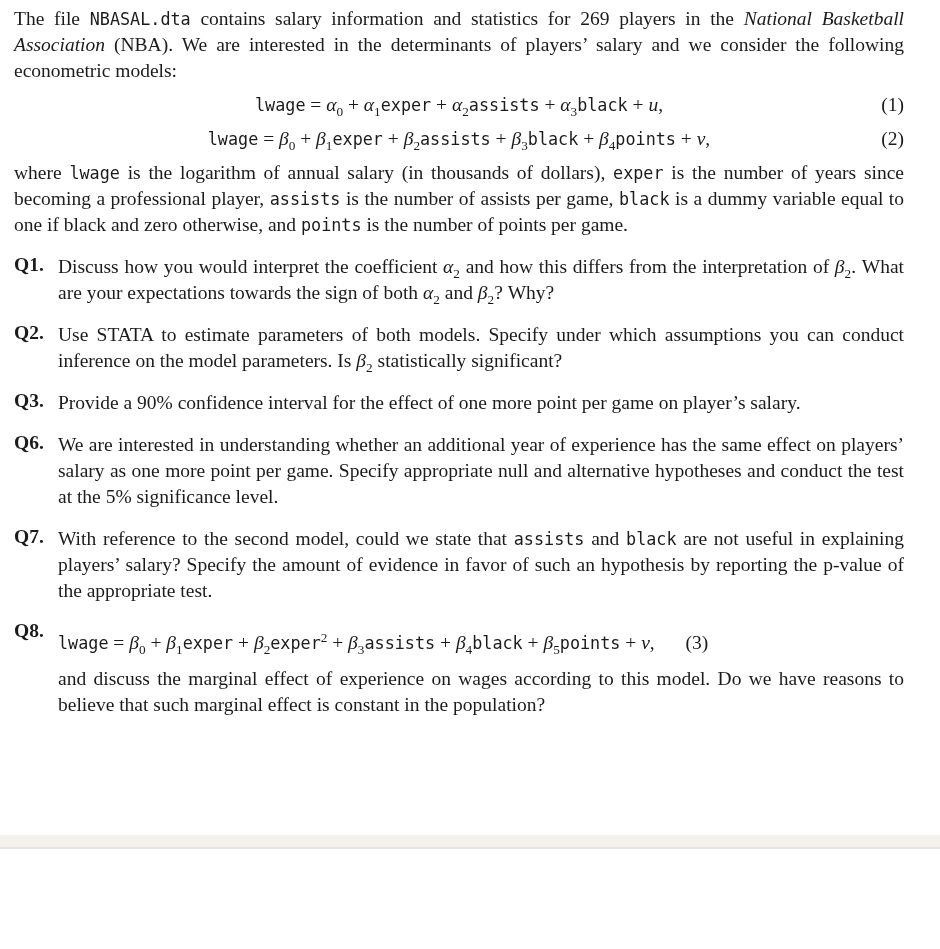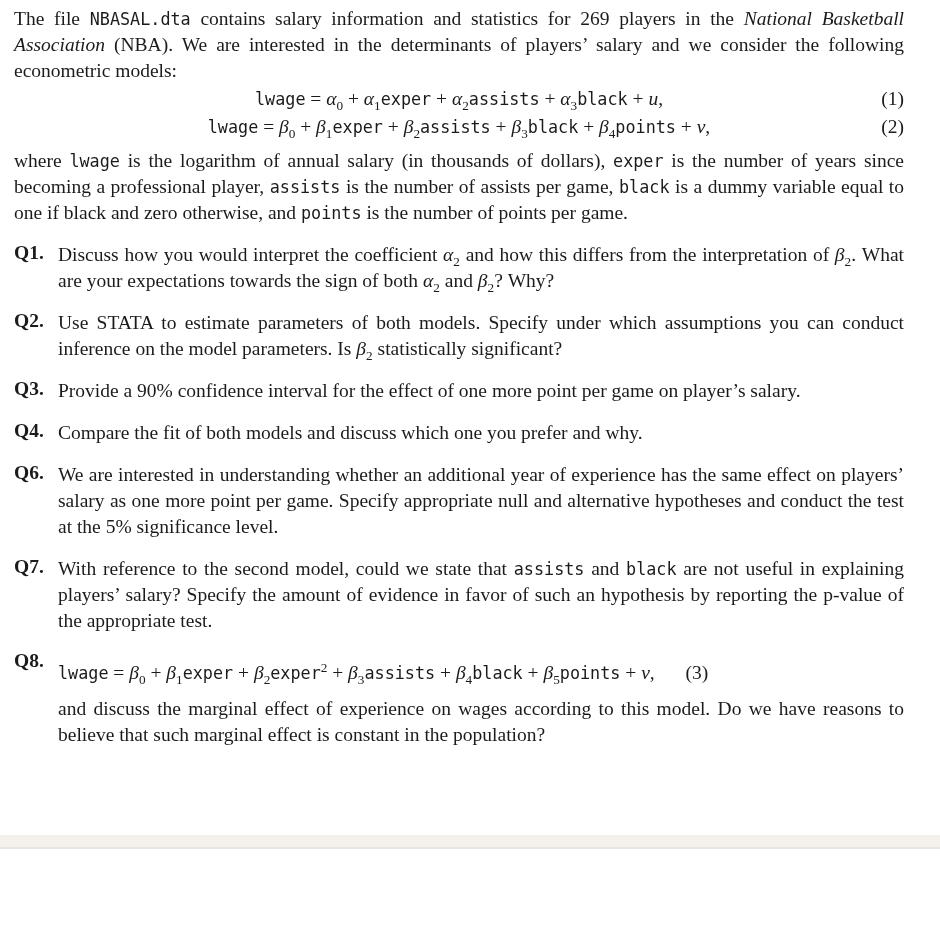--- a/index.html
+++ b/index.html
@@ -17,21 +17,21 @@
   }
   .para {
     text-align: justify;
     line-height: 26px;
     margin: 0;
   }
   .eq-row {
     position: relative;
     text-align: center;
     line-height: 26px;
-    margin: 2px 0;
+    margin: 8px 0;
   }
   .eq-num {
     position: absolute;
     right: 0;
     top: 0;
   }
   .eq-row-last { margin-bottom: 8px; }
   .questions { margin-top: 14px; }
   .question {
     display: flex;
@@ -97,24 +97,20 @@
     <div class="question">
       <span class="q-label">Q2.</span>
       <div class="q-body"><span>Use STATA to estimate parameters of both models.  Specify under which assumptions you can conduct inference on the model parameters. Is </span><span class="seg-it">β</span><sub class="seg-sub">2</sub><span> statistically significant?</span></div>
     </div>
 
     <div class="question">
       <span class="q-label">Q3.</span>
       <div class="q-body"><span>Provide a 90% confidence interval for the effect of one more point per game on player’s salary.</span></div>
     </div>
 
-    <div class="question">
-      <span class="q-label">Q4.</span>
-      <div class="q-body"><span>Compare the fit of both models and discuss which one you prefer and why.</span></div>
-    </div>
 
 
     <div class="question">
       <span class="q-label">Q6.</span>
       <div class="q-body"><span>We are interested in understanding whether an additional year of experience has the same effect on players’ salary as one more point per game. Specify appropriate null and alternative hypotheses and conduct the test at the 5% significance level.</span></div>
     </div>
 
     <div class="question">
       <span class="q-label">Q7.</span>
       <div class="q-body"><span>With reference to the second model, could we state that </span><span class="seg-mono">assists</span><span> and </span><span class="seg-mono">black</span><span> are not useful in explaining players’ salary? Specify the amount of evidence in favor of such an hypothesis by reporting the p-value of the appropriate test.</span></div>

